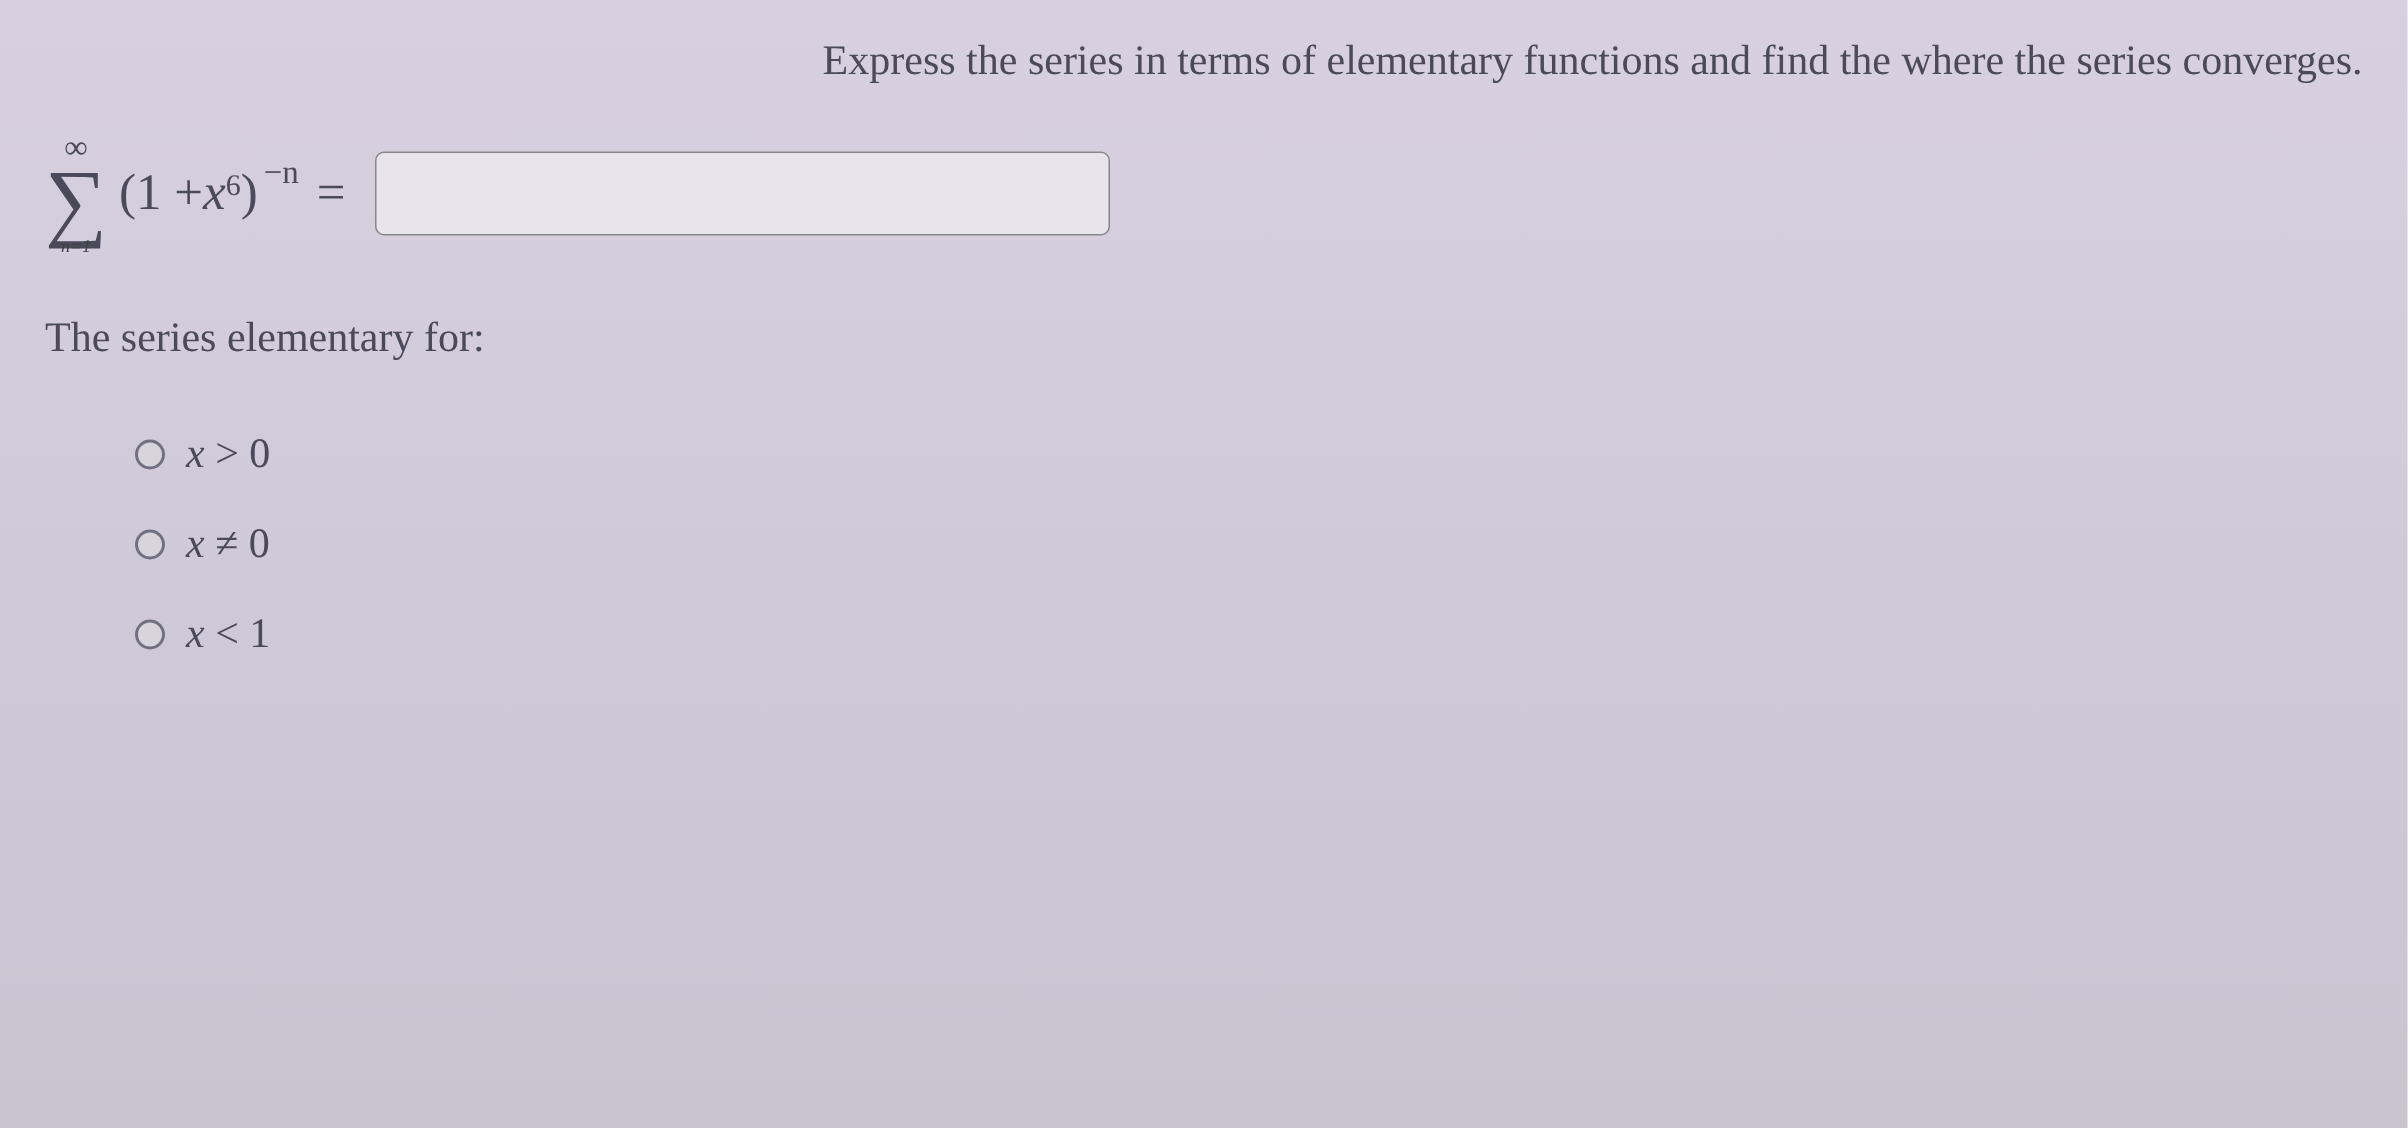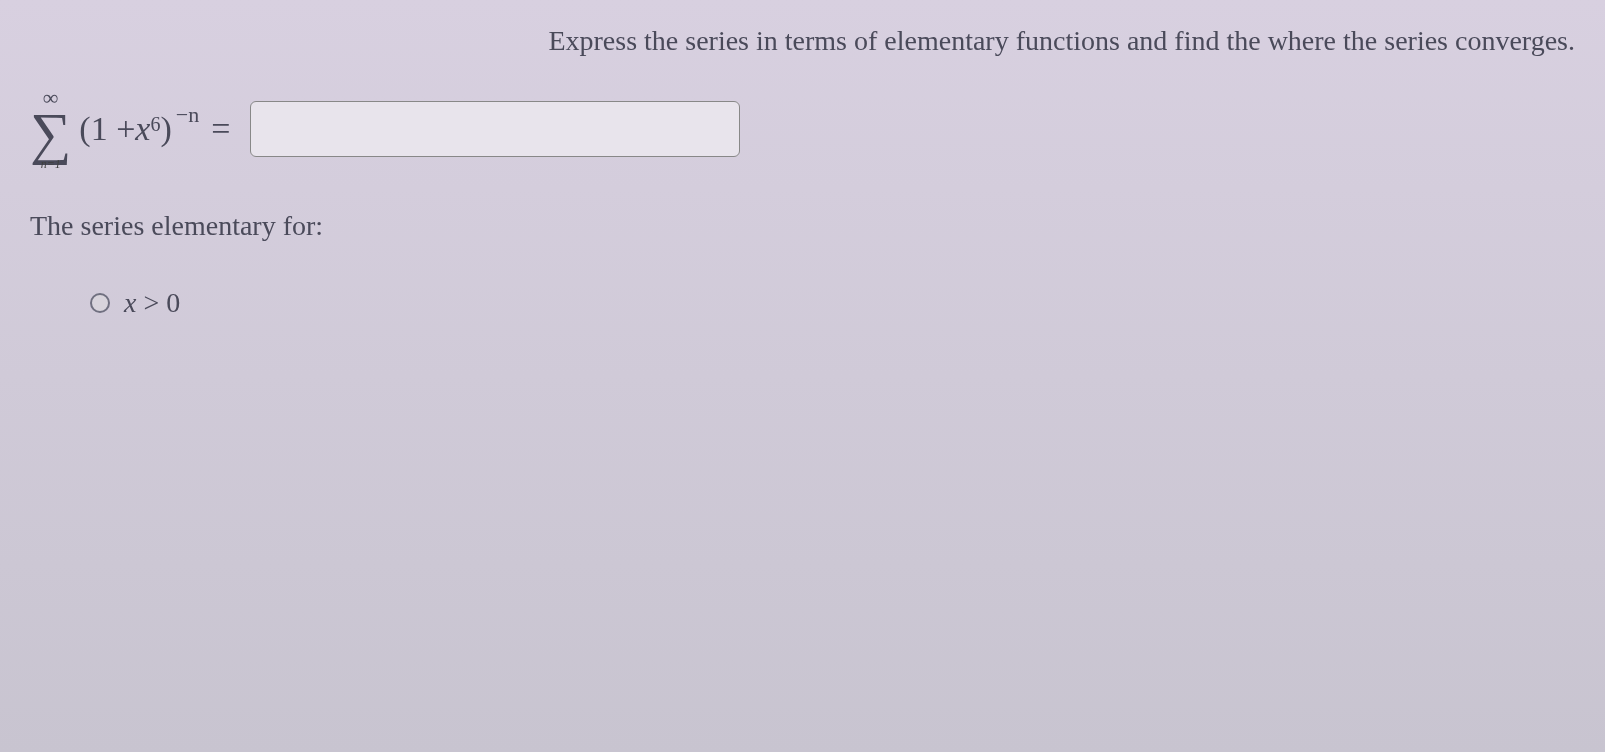--- a/index.html
+++ b/index.html
@@ -148,13 +148,25 @@
 
 <div class="converge-text">The series elementary for:</div>
 
 <div class="options">
   <div class="option-row">
     <div class="radio"></div>
     <span class="option-label">
       <span>x</span> <span class="num">&gt;</span> <span class="num">0</span>
     </span>
   </div>
+  <div class="option-row">
+    <div class="radio"></div>
+    <span class="option-label">
+      <span>x</span> <span class="neq">≠</span> <span class="num">0</span>
+    </span>
+  </div>
+  <div class="option-row">
+    <div class="radio"></div>
+    <span class="option-label">
+      <span>x</span> <span class="num">&lt;</span> <span class="num">1</span>
+    </span>
+  </div>
 </div>
 
 </body></html>

